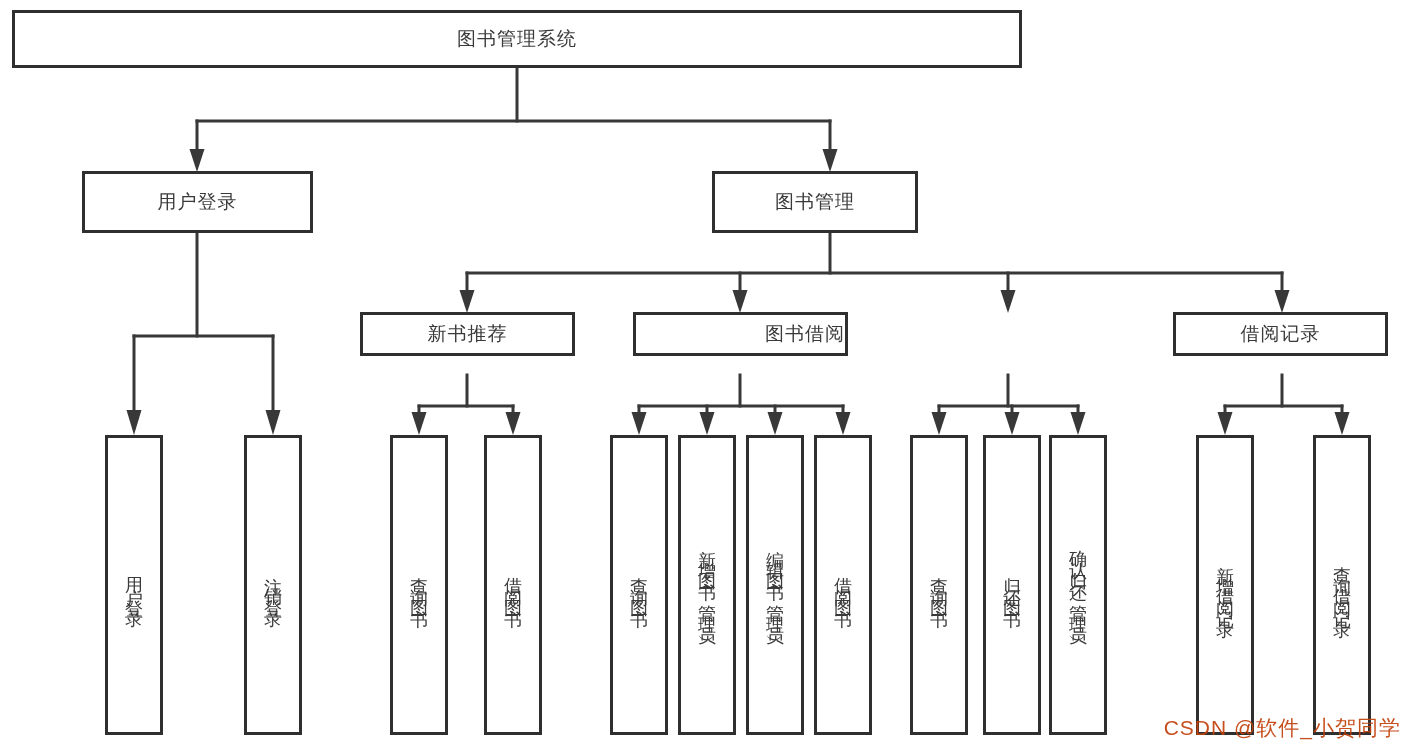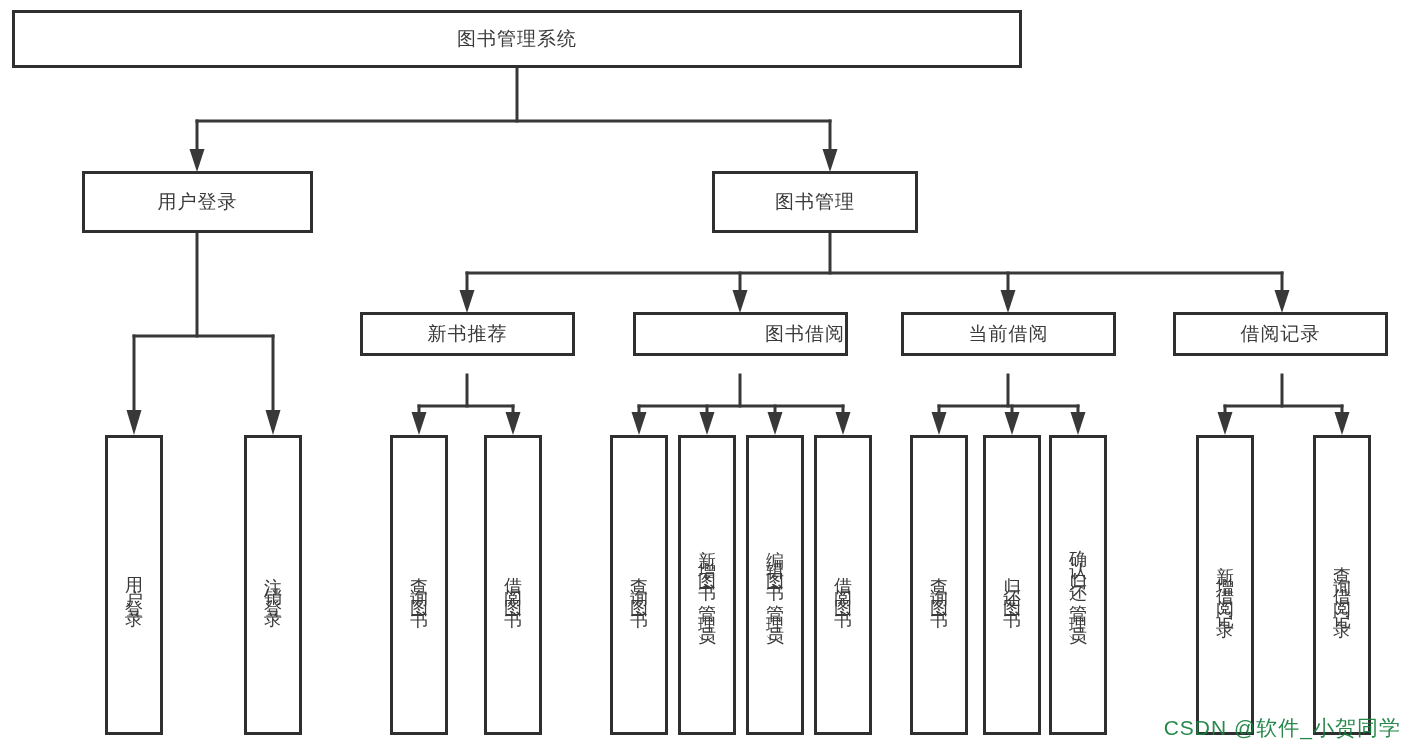--- a/index.html
+++ b/index.html
@@ -53,21 +53,21 @@
     line-height: 1;
     color: #3a3a3a;
     white-space: nowrap;
   }
   .watermark {
     position: absolute;
     right: 4px;
     top: 714px;
     z-index: 3;
     font-size: 21px;
-    color: #15803d;
+    color: #c2410c;
     letter-spacing: 1px;
     opacity: 0.92;
     pointer-events: none;
   }
 </style>
 </head>
 <body>
 
 <div class="canvas">
 
@@ -149,23 +149,20 @@
   <div class="node hbox lvl2" style="left:712px; width:206px;">
     <span>图书管理</span>
   </div>
 
   <div class="node hbox lvl3" style="left:360px;">
     <span>新书推荐</span>
   </div>
   <div class="node hbox lvl3" style="left:633px;justify-content:flex-end;">
     <span>图书借阅</span>
   </div>
-  <div class="node hbox lvl3" style="left:901px;">
-    <span>当前借阅</span>
-  </div>
   <div class="node hbox lvl3" style="left:1173px;">
     <span>借阅记录</span>
   </div>
 
   <div class="node leaf" style="left:105px;">
     <span class="vtext">用户登录</span>
   </div>
   <div class="node leaf" style="left:244px;">
     <span class="vtext">注销登录</span>
   </div>

